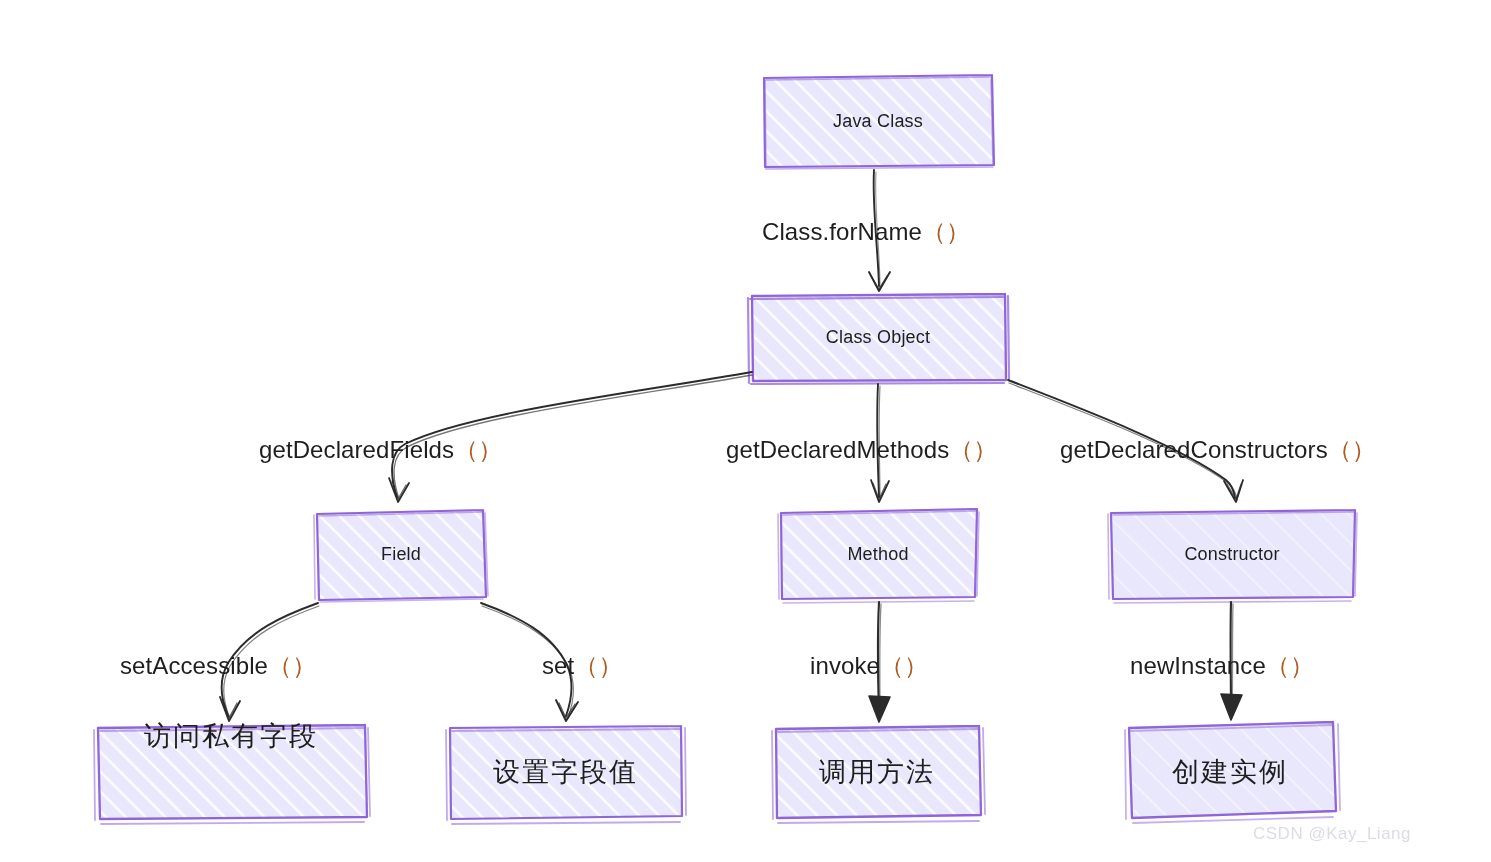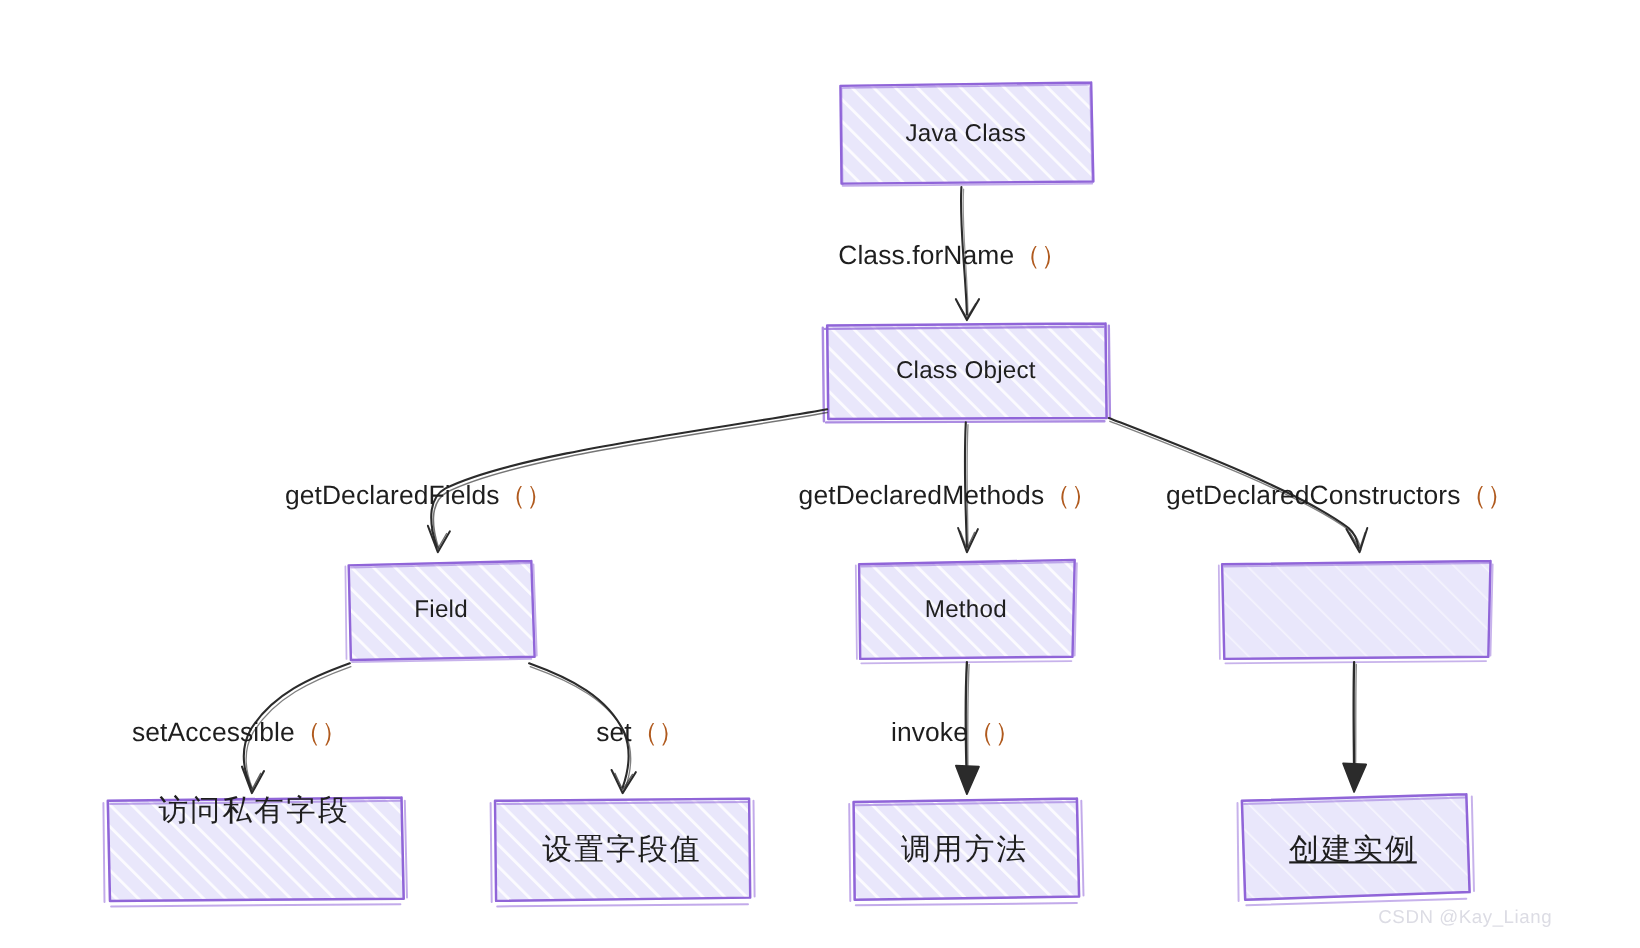--- a/index.html
+++ b/index.html
@@ -22,21 +22,21 @@
     left: 0;
     top: 0;
     width: 1491px;
     height: 862px;
   }
   .node-label {
     position: absolute;
     display: flex;
     align-items: center;
     justify-content: center;
-    font-size: 22px;
+    font-size: 18px;
     color: #1e1e1e;
     letter-spacing: 0.2px;
     white-space: nowrap;
     pointer-events: none;
   }
   .node-label.cjk {
     font-size: 27px;
     letter-spacing: 2px;
   }
   .edge-label {
@@ -195,28 +195,29 @@
   </svg>
 
   <div class="node-label" style="left:762px; top:75px; width:232px; height:92px;">Java Class</div>
 
   <div class="node-label" style="left:749px; top:292px; width:258px; height:90px;">Class Object</div>
 
   <div class="node-label" style="left:313px; top:508px; width:176px; height:92px;">Field</div>
 
   <div class="node-label" style="left:778px; top:508px; width:200px; height:92px;">Method</div>
 
+  <div class="node-label" style="left:1108px; top:508px; width:248px; height:92px;">Constructor</div>
 
   <div class="node-label cjk" style="left:95px; top:688px; width:272px; height:96px;text-align:center;">访问私有字段</div>
 
   <div class="node-label cjk" style="left:447px; top:724px; width:237px; height:96px;text-align:center;">设置字段值</div>
 
   <div class="node-label cjk" style="left:773px; top:724px; width:208px; height:96px;">调用方法</div>
 
-  <div class="node-label cjk" style="left:1124px; top:724px; width:212px; height:96px;text-decoration:underline;">创建实例</div>
+  <div class="node-label cjk" style="left:1124px; top:724px; width:212px; height:96px;">创建实例</div>
 
   <div class="edge-label" style="left:259px; top:434px;">
     <span>getDeclaredFields</span><span class="paren">（）</span>
   </div>
 
   <div class="edge-label" style="left:762px; top:216px;">
     <span>Class.forName</span><span class="paren">（）</span>
   </div>
 
   <div class="edge-label" style="left:726px; top:434px;">
@@ -232,16 +233,19 @@
   </div>
 
   <div class="edge-label" style="left:518px; top:650px;margin-left:24px;">
     <span>set</span><span class="paren">（）</span>
   </div>
 
   <div class="edge-label" style="left:810px; top:650px;">
     <span>invoke</span><span class="paren">（）</span>
   </div>
 
+  <div class="edge-label" style="left:1130px; top:650px;">
+    <span>newInstance</span><span class="paren">（）</span>
+  </div>
 
   <div class="watermark" style="left:1253px; top:824px;">CSDN @Kay_Liang</div>
 
 </div>
 
 </body></html>

